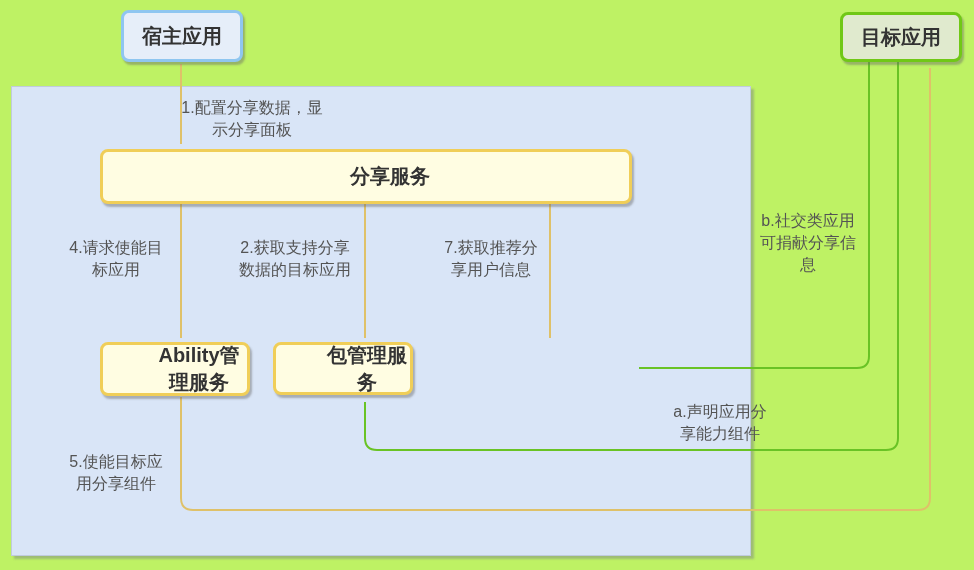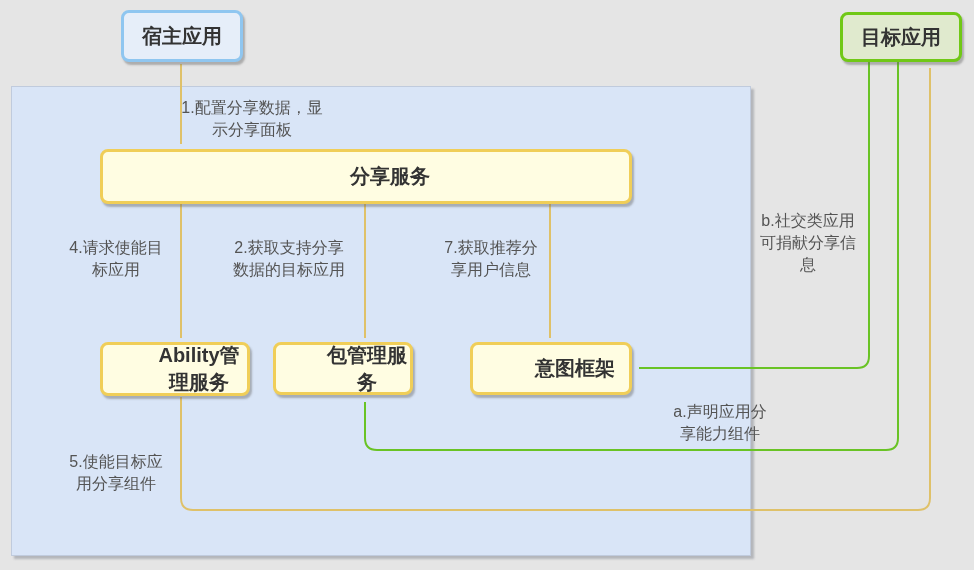--- a/index.html
+++ b/index.html
@@ -4,21 +4,21 @@
 <style>
   * { box-sizing: border-box; margin: 0; padding: 0; }
   body {
     background: #ffffff;
     font-family: "Liberation Sans", "DejaVu Sans", sans-serif;
   }
   .canvas {
     position: relative;
     width: 974px;
     height: 570px;
-    background: #e5e5e5;
+    background: #bef264;
     overflow: hidden;
   }
   .panel {
     position: absolute;
     left: 11px; top: 86px;
     width: 740px; height: 470px;
     background: #d9e5f7;
     border: 1px solid #c0cbdd;
     box-shadow: 3px 3px 2px rgba(120,125,135,0.45);
   }
@@ -54,21 +54,21 @@
   .node-intent { left: 470px; top: 342px; width: 162px; height: 53px; }
   .elabel {
     position: absolute;
     font-size: 16px;
     line-height: 22px;
     color: #545454;
     text-align: center;
     white-space: pre-line;
   }
   .l1 { left: 167px; top: 97px;  width: 170px; }
-  .l2 { left: 209px; top: 237px; width: 160px; }
+  .l2 { left: 215px; top: 237px; width: 160px; }
   .l3 { left: 421px; top: 237px; width: 140px; }
   .l4 { left: 46px;  top: 237px; width: 140px; }
   .l5 { left: 46px;  top: 451px; width: 140px; }
   .la { left: 650px; top: 401px; width: 140px; }
   .lb { left: 748px; top: 210px; width: 120px; text-align: center; }
 </style>
 </head>
 <body>
 
 <div class="canvas">
@@ -101,23 +101,20 @@
   </div>
   <div class="node node-yellow node-share">
     <span>分享服务</span>
   </div>
   <div class="node node-yellow node-ability">
     <span>Ability管理服务</span>
   </div>
   <div class="node node-yellow node-package">
     <span>包管理服务</span>
   </div>
-  <div class="node node-yellow node-intent">
-    <span>意图框架</span>
-  </div>
 
   <div class="elabel l1">1.配置分享数据，显
 示分享面板</div>
   <div class="elabel l2">2.获取支持分享
 数据的目标应用</div>
   <div class="elabel l3">7.获取推荐分
 享用户信息</div>
   <div class="elabel l4">4.请求使能目
 标应用</div>
   <div class="elabel l5">5.使能目标应

